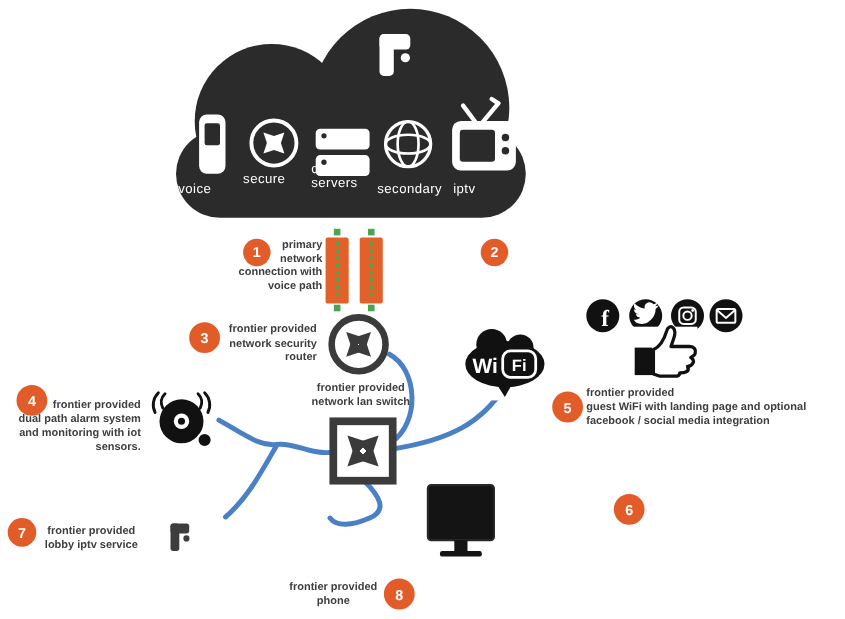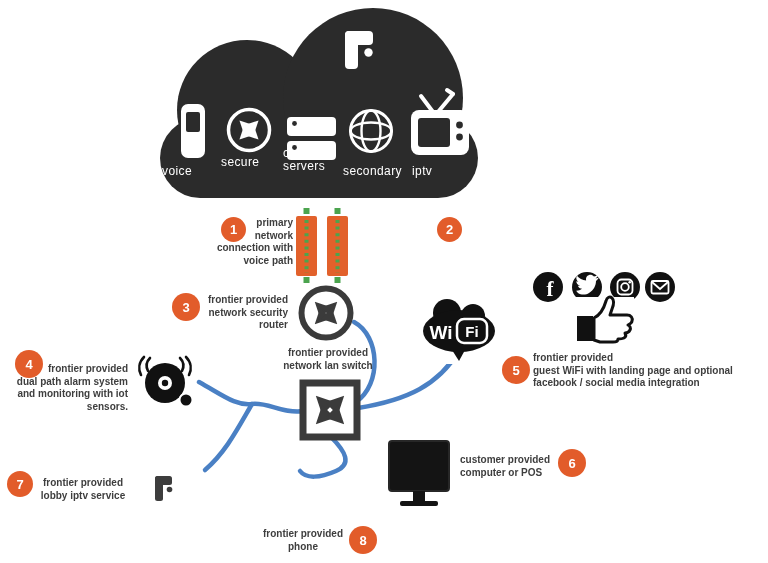--- a/index.html
+++ b/index.html
@@ -210,22 +210,20 @@
   <div class="ann-text" style="left:186px;top:294px;width:102px;text-align:right">frontier provided
 network security
 router</div>
   <div class="ann-text" style="left:5px;top:363px;width:123px;text-align:right">frontier provided
 dual path alarm system
 and monitoring with iot
 sensors.</div>
   <div class="ann-text" style="left:533px;top:352px;width:232px;text-align:left">frontier provided
 guest WiFi with landing page and optional
 facebook / social media integration</div>
-  <div class="ann-text" style="left:460px;top:454px;width:115px;text-align:left">customer provided
-computer or POS</div>
   <div class="ann-text" style="left:22px;top:477px;width:122px;text-align:center">frontier provided
 lobby iptv service</div>
   <div class="ann-text" style="left:243px;top:528px;width:120px;text-align:center">frontier provided
 phone</div>
 
   <div class="ann-text" style="left:246px;top:347px;width:164px;text-align:center">frontier provided
 network lan switch</div>
 
 </div>
 

